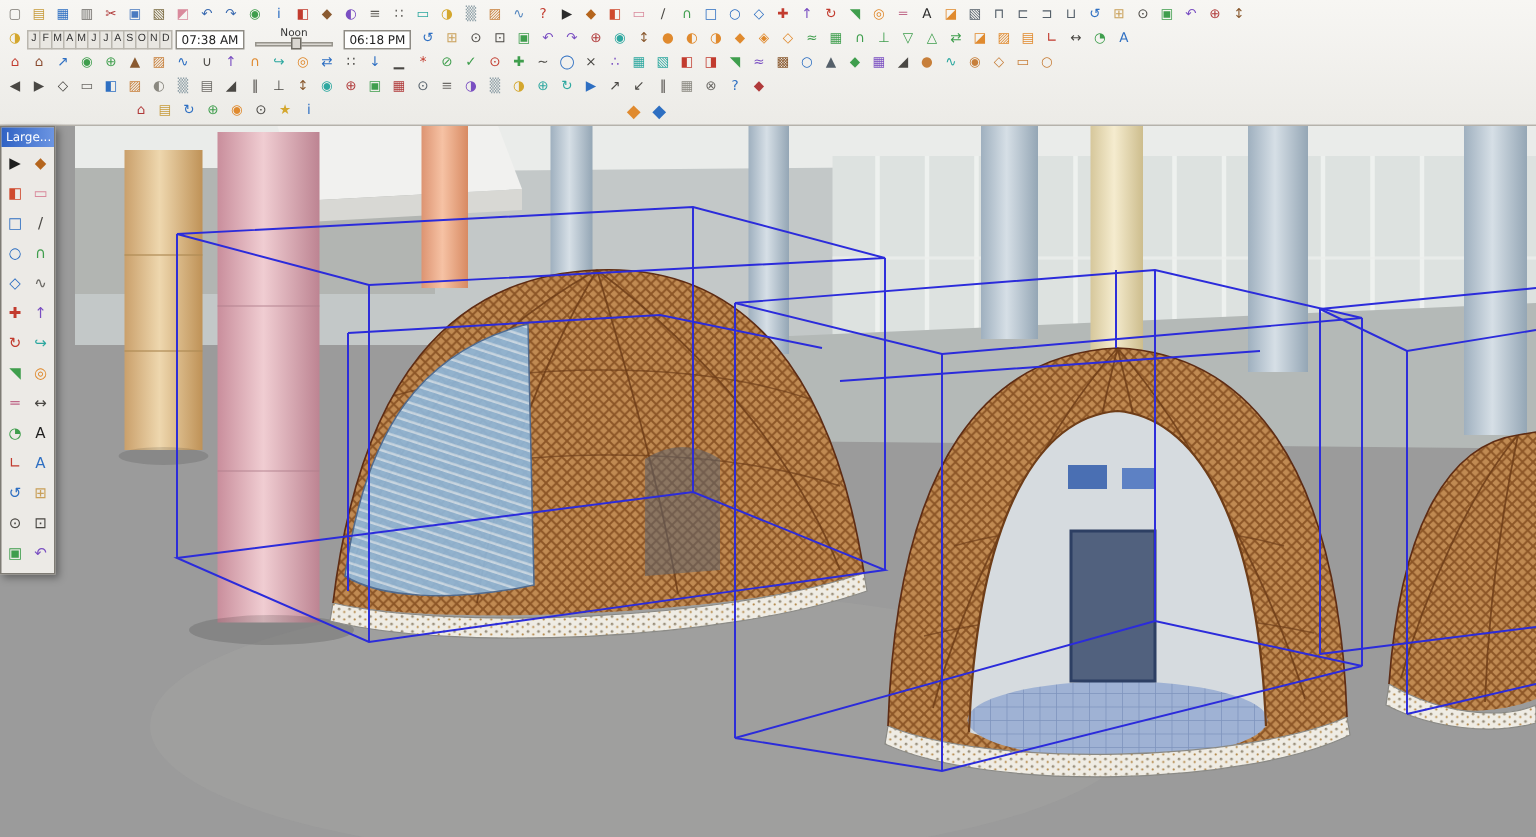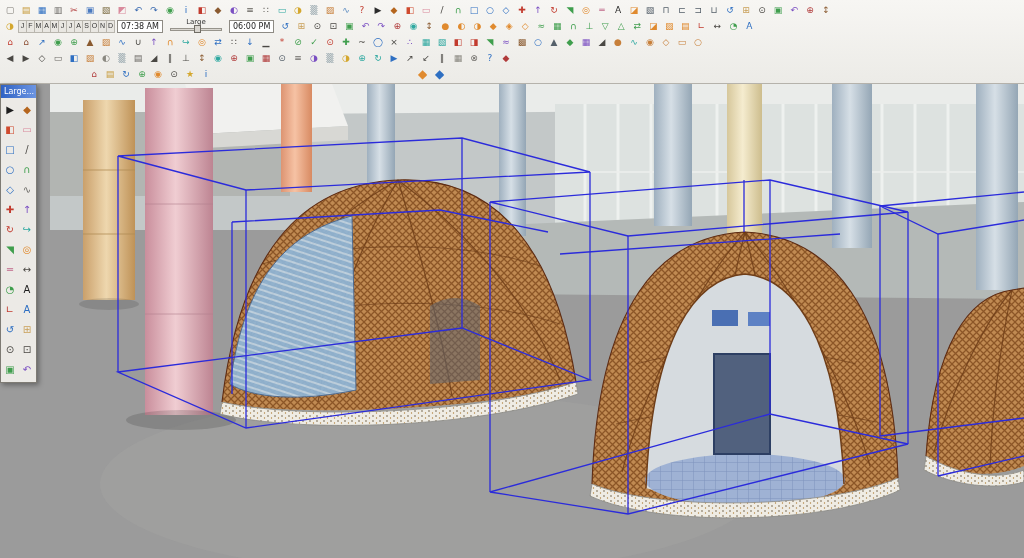--- a/index.html
+++ b/index.html
@@ -116,25 +116,25 @@
           <button class="month-btn">J</button>
           <button class="month-btn">J</button>
           <button class="month-btn">A</button>
           <button class="month-btn">S</button>
           <button class="month-btn">O</button>
           <button class="month-btn">N</button>
           <button class="month-btn">D</button>
         </span>
       <div class="time-field">07:38 AM</div>
       <div class="time-slider">
-        <div class="noon">Large</div>
+        <div class="noon">Noon</div>
         <div class="track"></div>
         <div class="thumb"></div>
       </div>
-      <div class="time-field">06:00 PM</div>
+      <div class="time-field">06:18 PM</div>
       <span class="grp">
 
       <button class="tbicon" style="color: rgb(46, 111, 194);"><span class="g">↺</span></button>
           <button class="tbicon" style="color: rgb(201, 160, 90);"><span class="g">⊞</span></button>
           <button class="tbicon" style="color: rgb(74, 72, 68);"><span class="g">⊙</span></button>
           <button class="tbicon" style="color: rgb(74, 72, 68);"><span class="g">⊡</span></button>
           <button class="tbicon" style="color: rgb(63, 158, 77);"><span class="g">▣</span></button>
           <button class="tbicon" style="color: rgb(122, 79, 194);"><span class="g">↶</span></button>
           <button class="tbicon" style="color: rgb(122, 79, 194);"><span class="g">↷</span></button>
           <button class="tbicon" style="color: rgb(176, 58, 58);"><span class="g">⊕</span></button>

